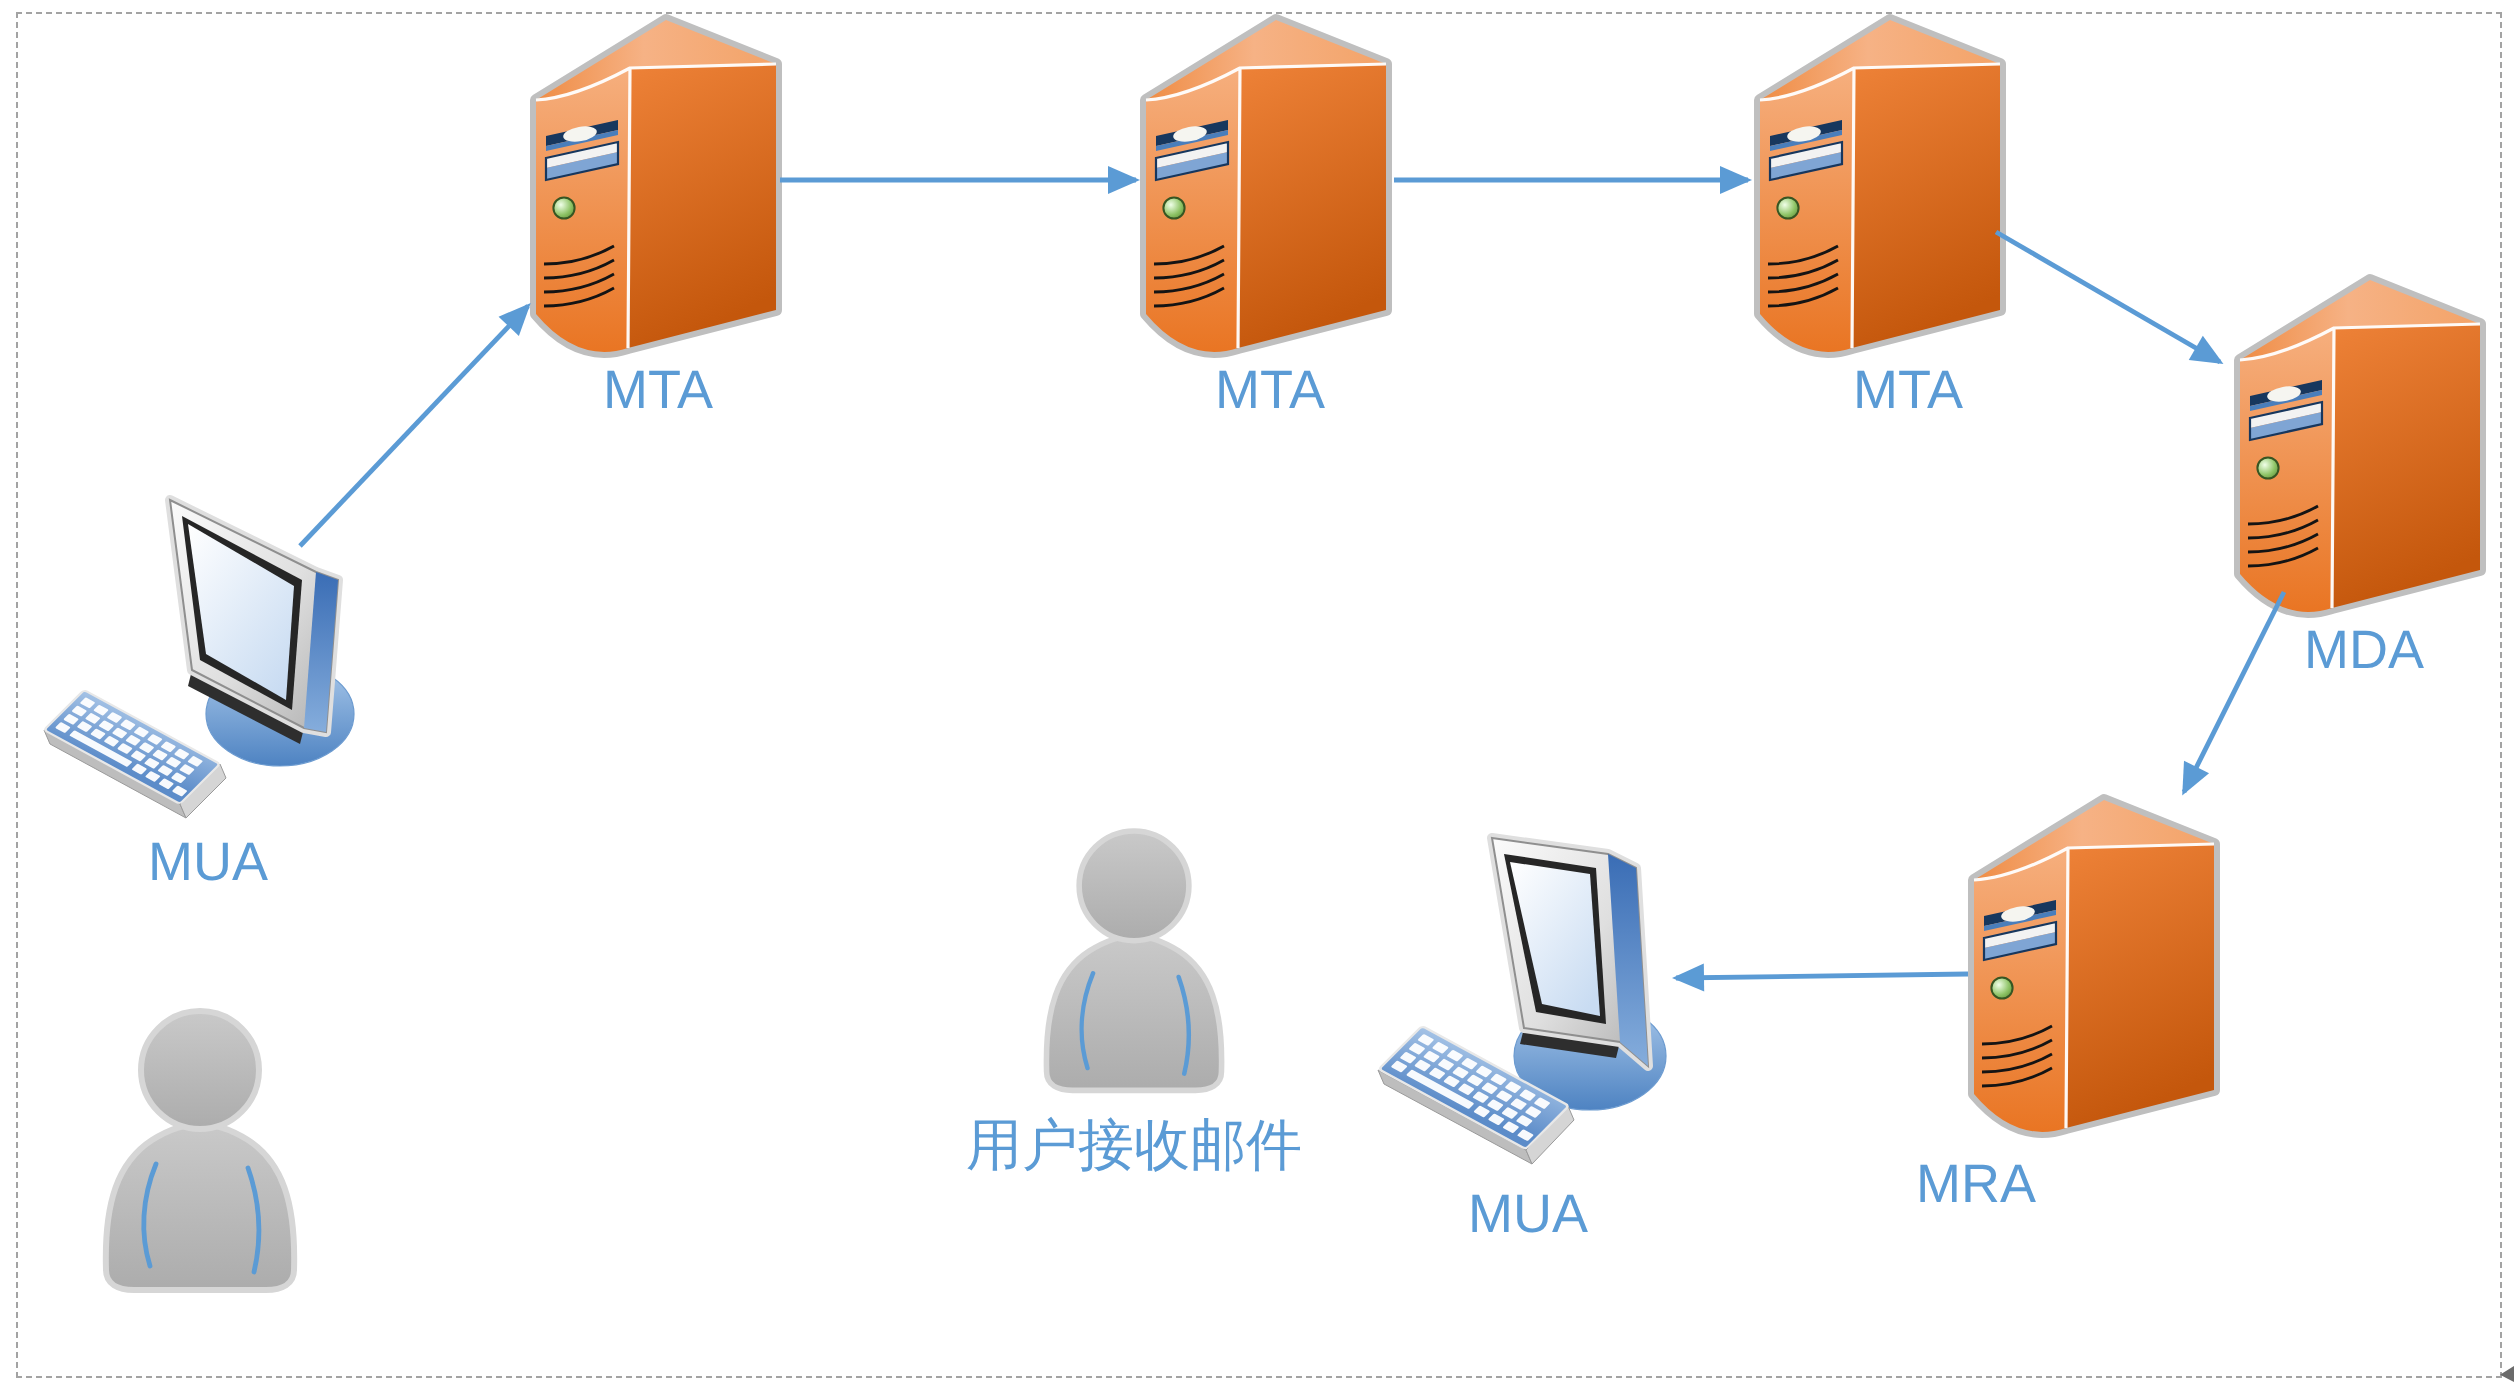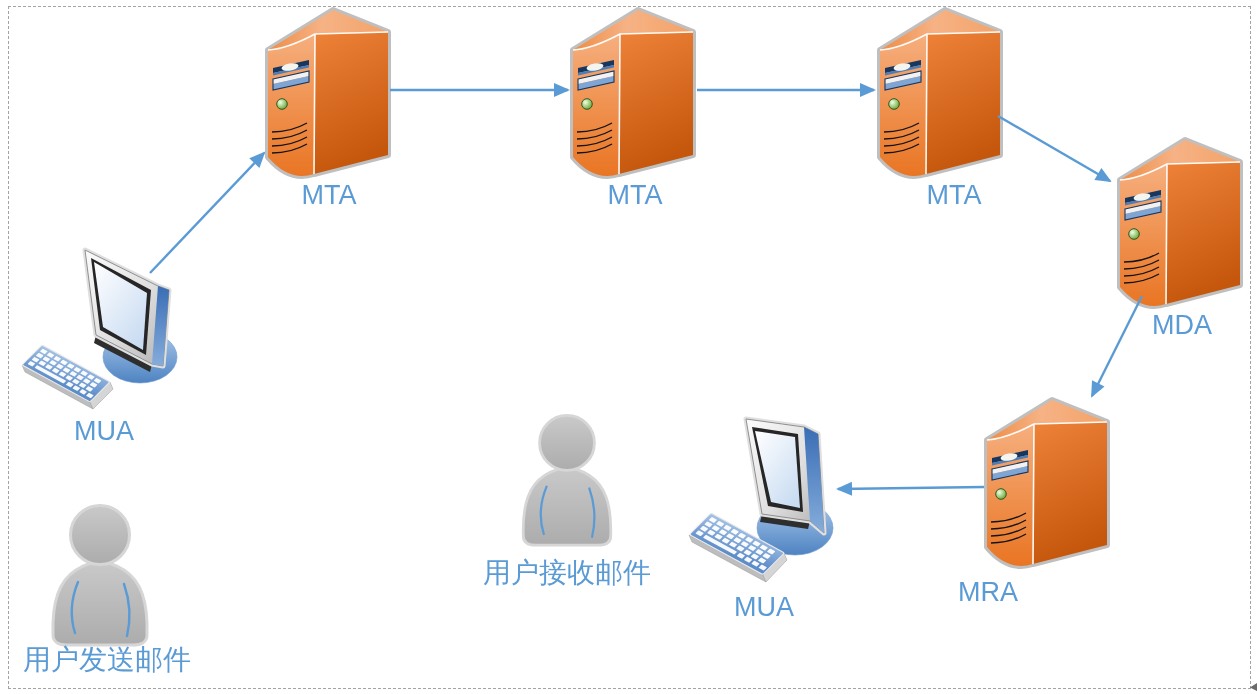--- a/index.html
+++ b/index.html
@@ -205,17 +205,16 @@
     </g>
   </svg>
 
   <div class="lbl lbl-en" style="left:329px;top:181px">MTA</div>
   <div class="lbl lbl-en" style="left:635px;top:181px">MTA</div>
   <div class="lbl lbl-en" style="left:954px;top:181px">MTA</div>
   <div class="lbl lbl-en" style="left:1182px;top:311px">MDA</div>
   <div class="lbl lbl-en" style="left:988px;top:578px">MRA</div>
   <div class="lbl lbl-en" style="left:104px;top:417px">MUA</div>
   <div class="lbl lbl-en" style="left:764px;top:593px">MUA</div>
-  <div class="lbl lbl-zh" style="left:107px;top:645px">用户发送邮件</div>
   <div class="lbl lbl-zh" style="left:567px;top:558px">用户接收邮件</div>
 
   <div id="corner-mark"></div>
 </div>
 
 </body></html>

